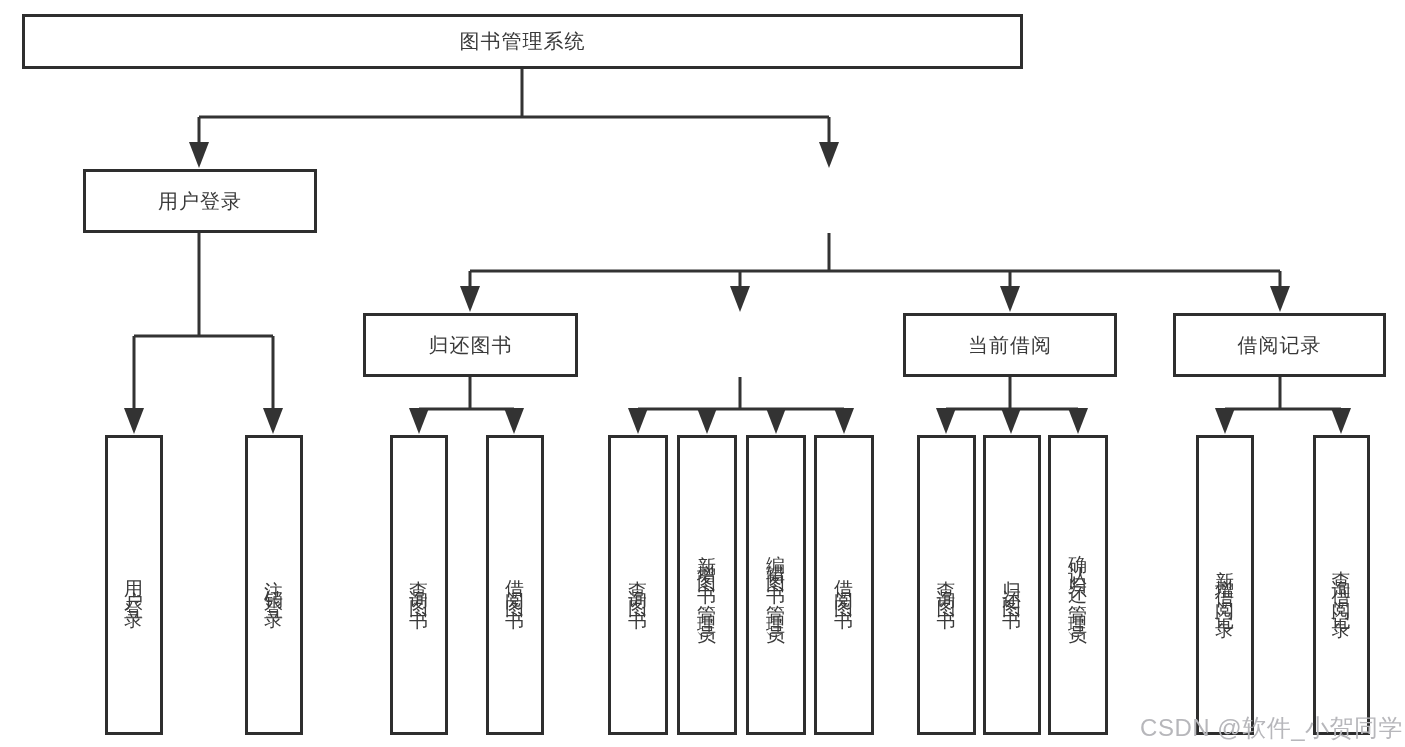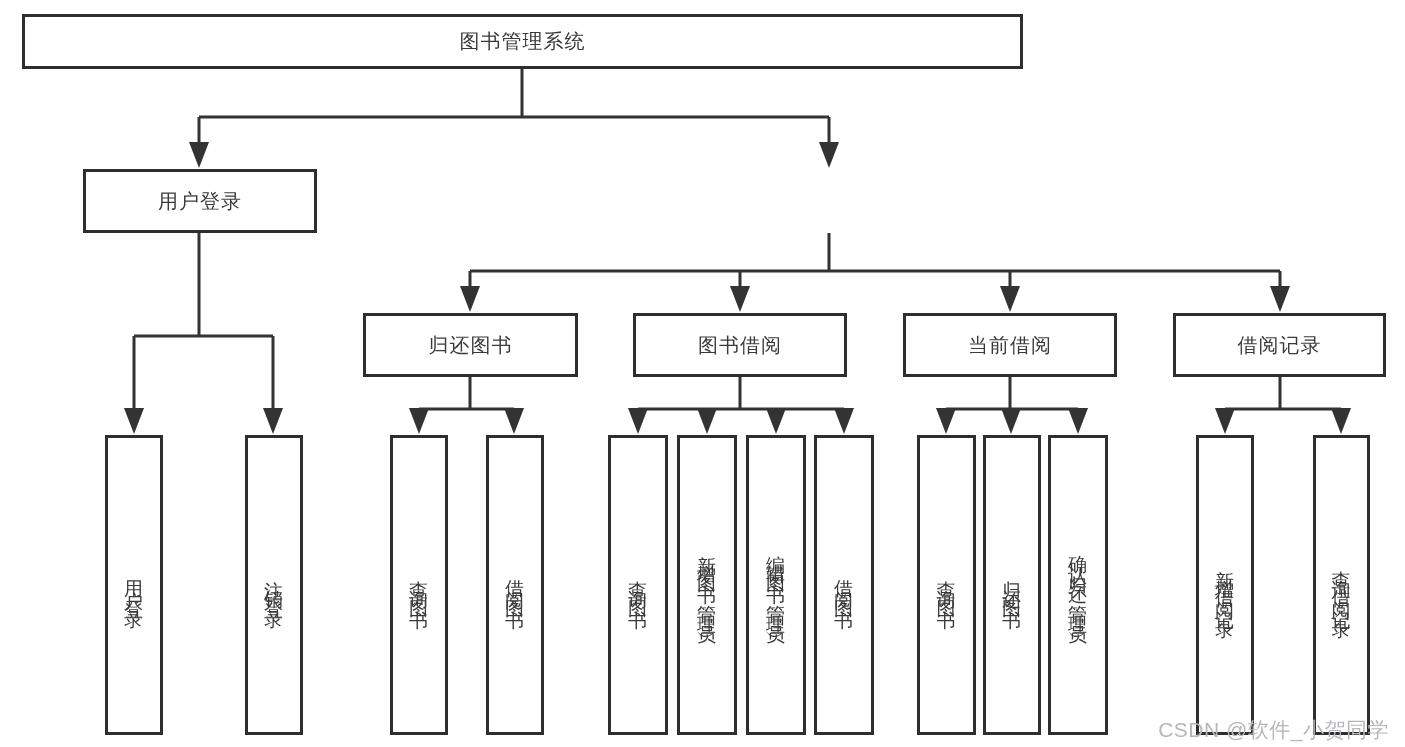--- a/index.html
+++ b/index.html
@@ -48,23 +48,23 @@
   .box.v span {
     writing-mode: vertical-rl;
     text-orientation: mixed;
     font-size: 19px;
     letter-spacing: 10px;
     color: var(--color-text, #3a3a3a);
     line-height: 1;
   }
   .watermark {
     position: absolute;
-    right: 16px;
+    right: 2px;
     bottom: 3px;
-    font-size: 21px;
+    font-size: 24px;
     letter-spacing: 0.5px;
     color: var(--color-watermark, #b7b7bb);
     z-index: 10;
     white-space: nowrap;
   }
 </style>
 </head>
 <body>
 
 <div class="canvas">
@@ -111,23 +111,20 @@
     <span>图书管理系统</span>
   </div>
 
   <div class="box h" style="left:83px;top:169px;width:234px;height:64px">
     <span>用户登录</span>
   </div>
 
   <div class="box h" style="left:363px;top:313px;width:215px;height:64px">
     <span>归还图书</span>
   </div>
-  <div class="box h" style="left:633px;top:313px;width:214px;height:64px">
-    <span>图书借阅</span>
-  </div>
   <div class="box h" style="left:1173px;top:313px;width:213px;height:64px">
     <span>借阅记录</span>
   </div>
   <div class="box h" style="left:903px;top:313px;width:214px;height:64px">
     <span>当前借阅</span>
   </div>
 
   <div class="box v" style="left:105px;top:435px;width:58px;height:300px">
     <span>用户登录</span>
   </div>

